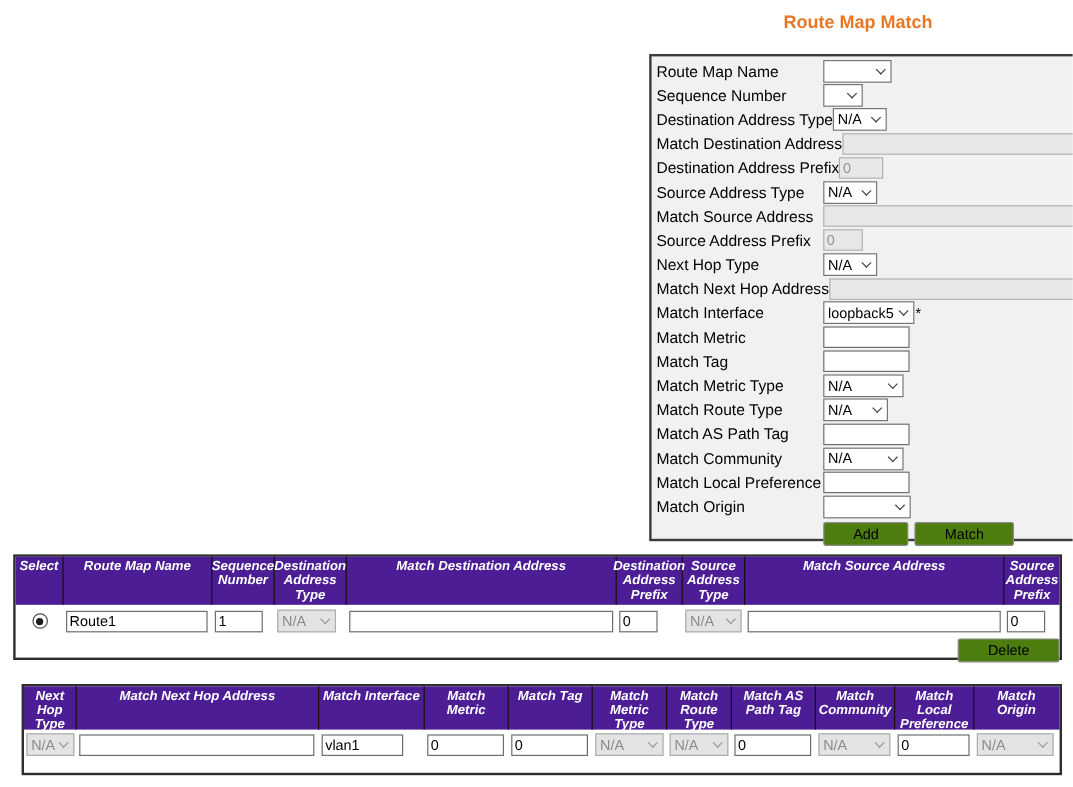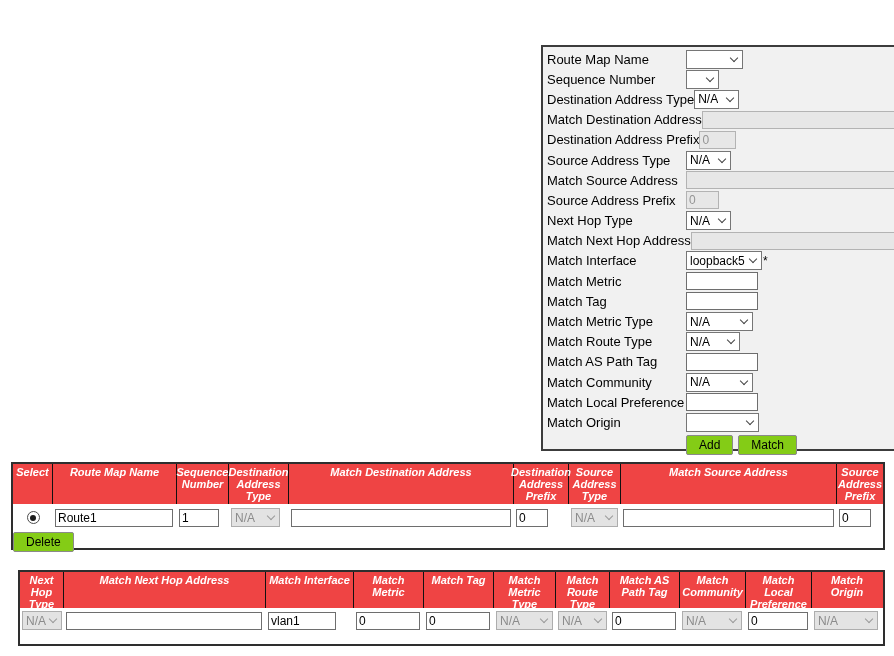--- a/index.html
+++ b/index.html
@@ -41,41 +41,41 @@
     font-size:12px; padding:0 2px; font-family:"Liberation Sans", sans-serif;
   }
   .tin:disabled, .tin.disabled {
     background:#e7e7e7; border-color:#b3b3b3; color:#949494;
   }
   .tin.full { flex:1; }
   .suffix { font-size:12px; margin-left:1px; }
   
   .btn {
     font-family:"Liberation Sans", sans-serif; font-size:12px;
-    background:#84cc16; border:1px solid #8a8a8a; border-radius:2px;
-    padding:2px 12px; margin-right:5px; color:#000;
+    background:#4d7c0f; border:1px solid #8a8a8a; border-radius:2px;
+    padding:2px 24px; margin-right:5px; color:#000;
   }
   
   .tbl-box { position:absolute; background:#fff; border:2px solid #2e2e2e; }
   .tbl1 { left:11px; top:462px; width:874px; height:88px; }
   .tbl2 { left:18px; top:570px; width:867px; height:76px; }
-  .thead { display:flex; background:#ef4444; }
+  .thead { display:flex; background:#4c1d95; }
   .th {
     color:#fff; font-size:11px; font-weight:bold; font-style:italic;
     text-align:center; padding:2px 2px; border-right:1px solid #111;
     display:flex; align-items:flex-start; justify-content:center;
   }
   .th:last-child { border-right:none; }
   .tbl1 .th { height:40px; }
   .tbl2 .th { height:36px; }
   .tbody { display:flex; align-items:center; }
   .tbl1 .tbody { height:27px; }
   .tbl2 .tbody { height:25px; }
   .td { display:flex; align-items:center; padding:0 2px; }
-  .del-row { display:flex; justify-content:flex-start; margin-top:1px; }
+  .del-row { display:flex; justify-content:flex-end; margin-top:1px; }
   
   .radio {
     width:13px; height:13px; border:1px solid #4d4d4d; border-radius:50%;
     display:inline-flex; align-items:center; justify-content:center;
     background:#fff; margin:0 auto;
   }
   .radio-dot { width:6px; height:6px; border-radius:50%; background:#1c1c1c; }
   
   .c1-0{width:40px;} .c1-1{width:124px;} .c1-2{width:52px;} .c1-3{width:60px;}
   .c1-4{width:225px;} .c1-5{width:55px;} .c1-6{width:52px;} .c1-7{width:216px;}
@@ -83,20 +83,21 @@
   
   .c2-0{width:44px;} .c2-1{width:202px;} .c2-2{width:88px;} .c2-3{width:70px;}
   .c2-4{width:70px;} .c2-5{width:62px;} .c2-6{width:54px;} .c2-7{width:70px;}
   .c2-8{width:66px;} .c2-9{width:66px;} .c2-10{width:70px;}
 </style>
 </head>
 <body>
 
 <div class="page">
 
+  <div class="page-title">Route Map Match</div>
 
   <div class="form-box">
 
     <div class="frow">
       <span class="flabel">Route Map Name</span>
       <span class="fctl">
           <span class="sel" style="width:57px">
             <span class="sel-val"></span>
             <span class="chev"></span>
           </span>

